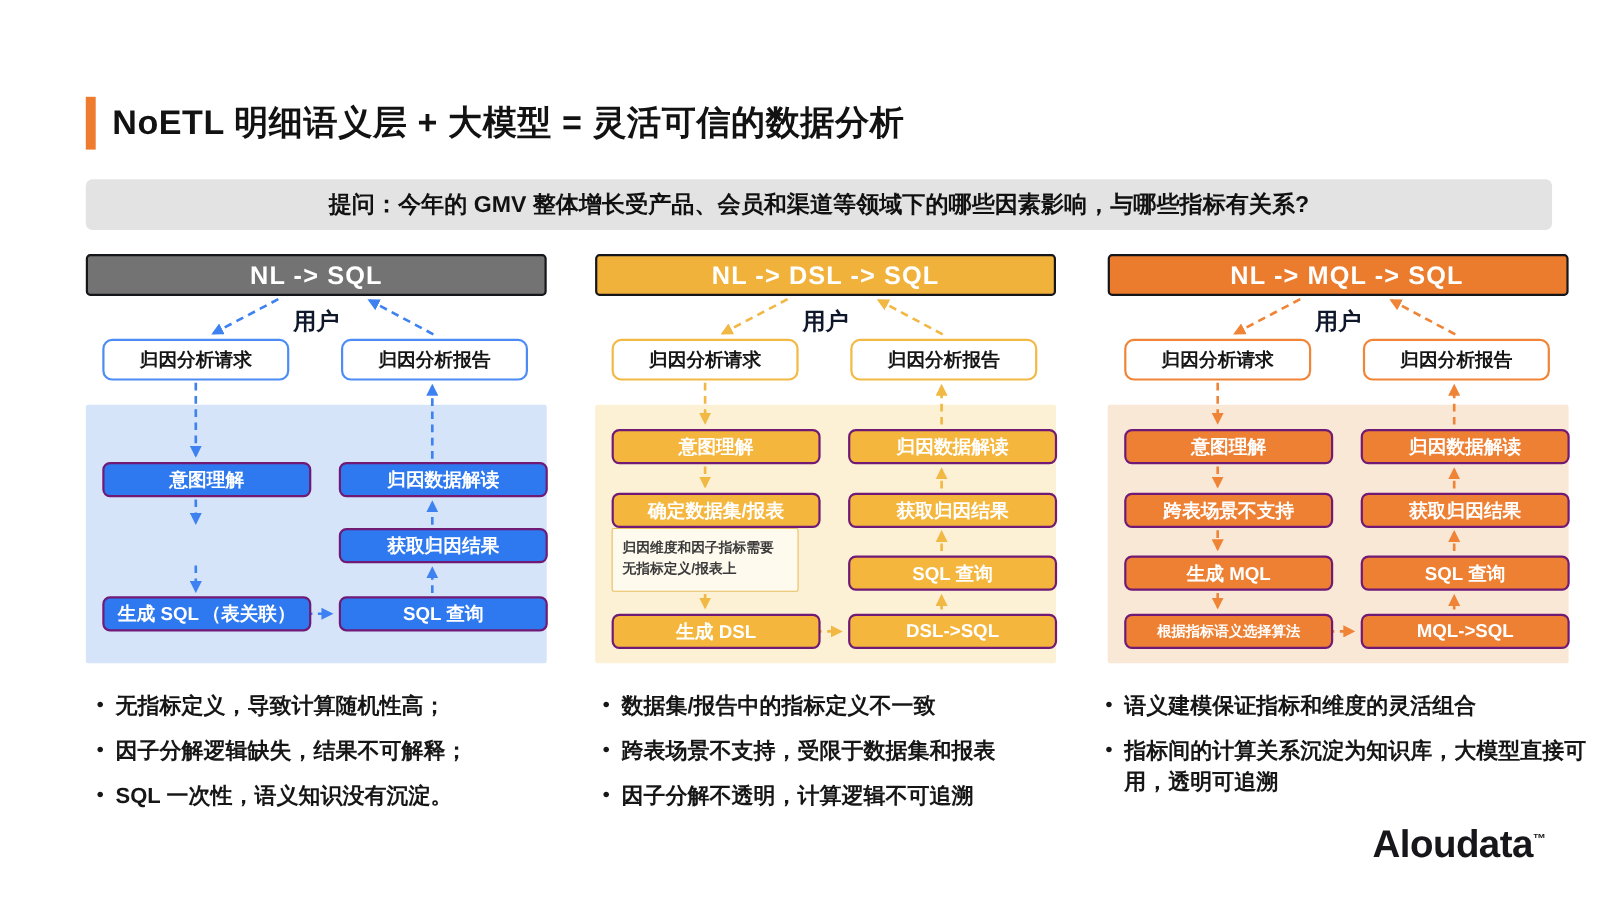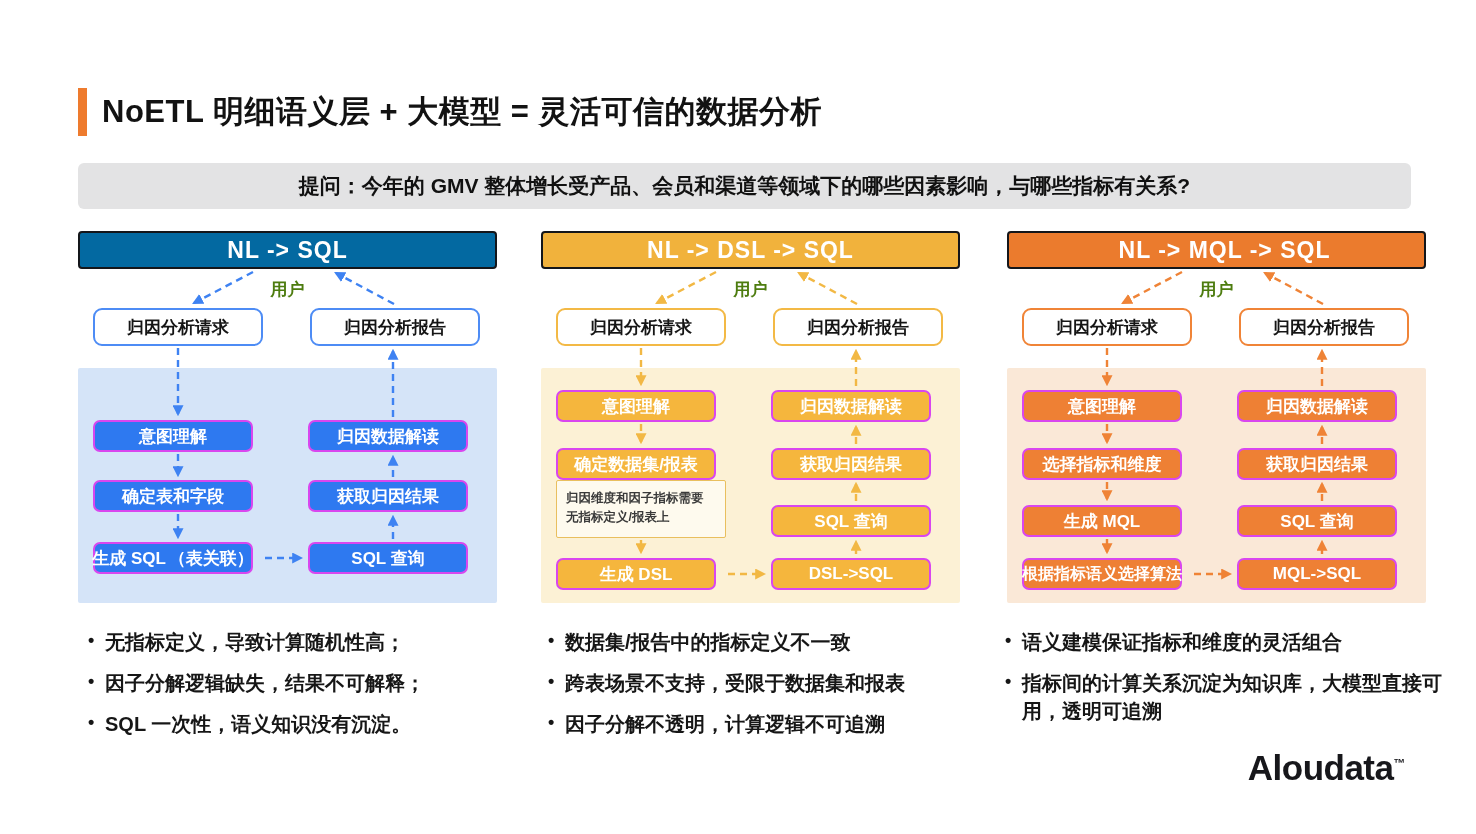--- a/index.html
+++ b/index.html
@@ -19,46 +19,46 @@
     font-size:21px; font-weight:700; color:#111;
   }
   
   .column { position:absolute; top:231px; width:419px; height:372px; }
   .col-header {
     position:absolute; top:0; left:0; width:419px; height:38px;
     border:2px solid #14161A; border-radius:4px; color:#fff;
     display:flex; align-items:center; justify-content:center;
     font-size:23px; font-weight:600; letter-spacing:1px;
   }
-  .user-label { position:absolute; top:47px; left:0; width:419px; text-align:center; font-size:17px; font-weight:700; color:#4d7c0f; }
+  .user-label { position:absolute; top:47px; left:0; width:419px; text-align:center; font-size:21px; font-weight:700; color:#0f172a; }
   .io-box {
     position:absolute; top:77px; height:38px; width:170px; background:#fff;
     border:2px solid; border-radius:9px; display:flex; align-items:center; justify-content:center;
     font-size:17px; font-weight:700; color:#151515; white-space:nowrap; z-index:3;
   }
   .io-request { left:15px; }
   .io-report  { left:232px; }
   .panel { position:absolute; left:0; top:137px; width:419px; height:235px; border-radius:2px; z-index:0; }
   .connectors { position:absolute; left:0; top:0; width:419px; height:372px; z-index:2; pointer-events:none; }
   .step {
-    position:absolute; width:160px; height:32px; border:2px solid #d946ef; border-radius:7px;
+    position:absolute; width:190px; height:32px; border:2px solid #701a75; border-radius:7px;
     color:#fff; display:flex; align-items:center; justify-content:center;
     font-size:17px; font-weight:600; white-space:nowrap; z-index:3;
   }
   .step .sub { font-size:17px; margin-left:3px; font-weight:600; }
-  .step.small-text { font-size:16px; }
+  .step.small-text { font-size:13px; }
   .step.l { left:15px; } .step.r { left:230px; }
   .note-box {
     position:absolute; left:15px; top:249px; width:170px; height:58px;
     background:#FEFAEE; border:1.5px solid #E9BF5E; border-radius:2px;
     padding:8px 9px 0 9px; font-size:12.5px; font-weight:600; color:#3A3A3A; line-height:1.55;
     z-index:1;
   }
   
-  .col-blue  .col-header { background:#0369a1; }
+  .col-blue  .col-header { background:#737373; }
   .col-blue  .step       { background:#2E79F0; }
   .col-blue  .panel      { background:#D5E4F8; }
   .col-blue  .io-box     { border-color:#4D8CF5; }
   .col-yellow .col-header { background:#F1B23C; }
   .col-yellow .step       { background:#F5B63D; }
   .col-yellow .panel      { background:#FCF1D5; }
   .col-yellow .io-box     { border-color:#F3B945; }
   .col-orange .col-header { background:#EB7B2D;padding-left:16px; }
   .col-orange .step       { background:#EE8034; }
   .col-orange .panel      { background:#FAE8D7; }
@@ -106,21 +106,20 @@
         <line x1="100" y1="117" x2="100" y2="183" marker-end="url(#arr-b)"></line>
         <line x1="100" y1="223" x2="100" y2="244" marker-end="url(#arr-b)"></line>
         <line x1="100" y1="283" x2="100" y2="306" marker-end="url(#arr-b)"></line>
         <line x1="187" y1="327" x2="223" y2="327" marker-end="url(#arr-b)"></line>
         <line x1="315" y1="308" x2="315" y2="286" marker-end="url(#arr-b)"></line>
         <line x1="315" y1="246" x2="315" y2="226" marker-end="url(#arr-b)"></line>
         <line x1="315" y1="186" x2="315" y2="120" marker-end="url(#arr-b)"></line>
       </g>
     </svg>
     <div class="step l" style="top:189px">意图理解</div>
-    <div class="step l" style="top:249px">确定表和字段</div>
     <div class="step l" style="top:311px">
       <span>生成 SQL</span>
       <span class="sub">（表关联）</span>
     </div>
     <div class="step r" style="top:189px">归因数据解读</div>
     <div class="step r" style="top:249px">获取归因结果</div>
     <div class="step r" style="top:311px">SQL 查询</div>
   </section>
 
   <section class="column col-yellow" style="left:541px">
@@ -181,21 +180,21 @@
         <line x1="100" y1="251" x2="100" y2="268" marker-end="url(#arr-o)"></line>
         <line x1="100" y1="308" x2="100" y2="321" marker-end="url(#arr-o)"></line>
         <line x1="187" y1="343" x2="223" y2="343" marker-end="url(#arr-o)"></line>
         <line x1="315" y1="323" x2="315" y2="311" marker-end="url(#arr-o)"></line>
         <line x1="315" y1="270" x2="315" y2="253" marker-end="url(#arr-o)"></line>
         <line x1="315" y1="213" x2="315" y2="196" marker-end="url(#arr-o)"></line>
         <line x1="315" y1="155" x2="315" y2="120" marker-end="url(#arr-o)"></line>
       </g>
     </svg>
     <div class="step l" style="top:159px">意图理解</div>
-    <div class="step l" style="top:217px">选择指标和维度</div>
+    <div class="step l" style="top:217px">跨表场景不支持</div>
     <div class="step l" style="top:274px">生成 MQL</div>
     <div class="step l small-text" style="top:327px">根据指标语义选择算法</div>
     <div class="step r" style="top:159px">归因数据解读</div>
     <div class="step r" style="top:217px">获取归因结果</div>
     <div class="step r" style="top:274px">SQL 查询</div>
     <div class="step r" style="top:327px">MQL-&gt;SQL</div>
   </section>
 
   <div class="bullets bullets-1">
     <div class="bullet-item">

